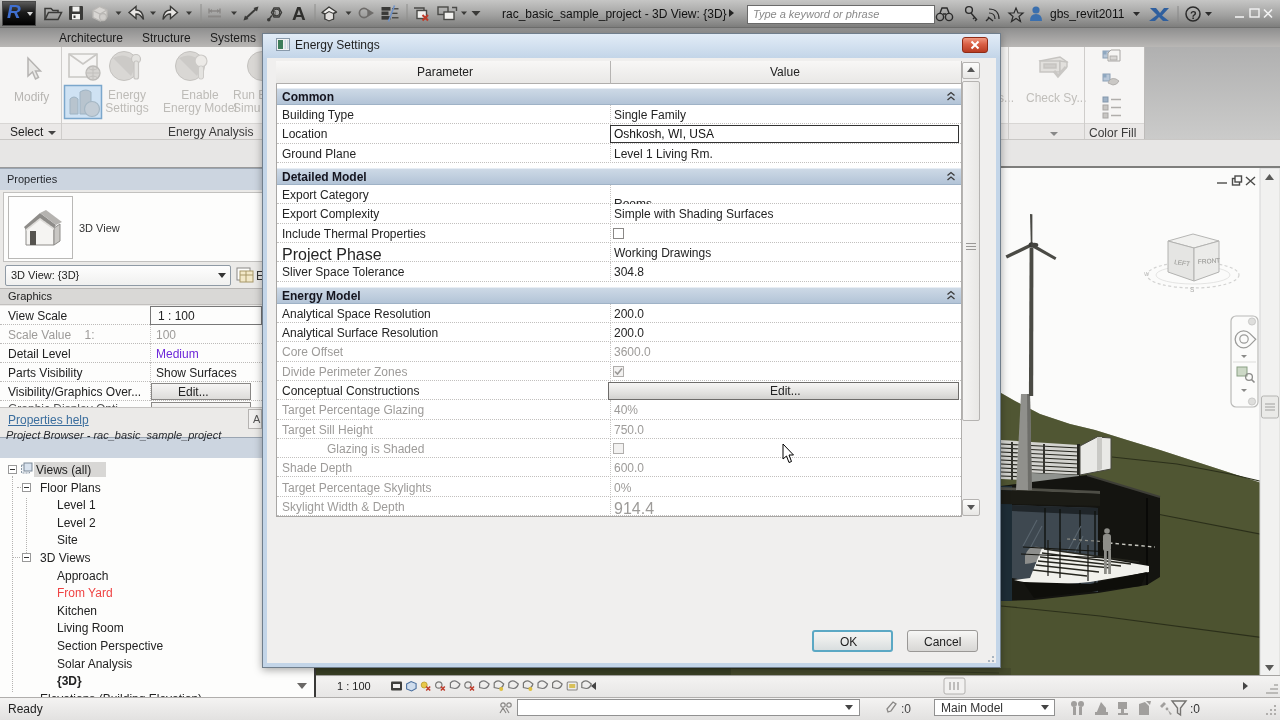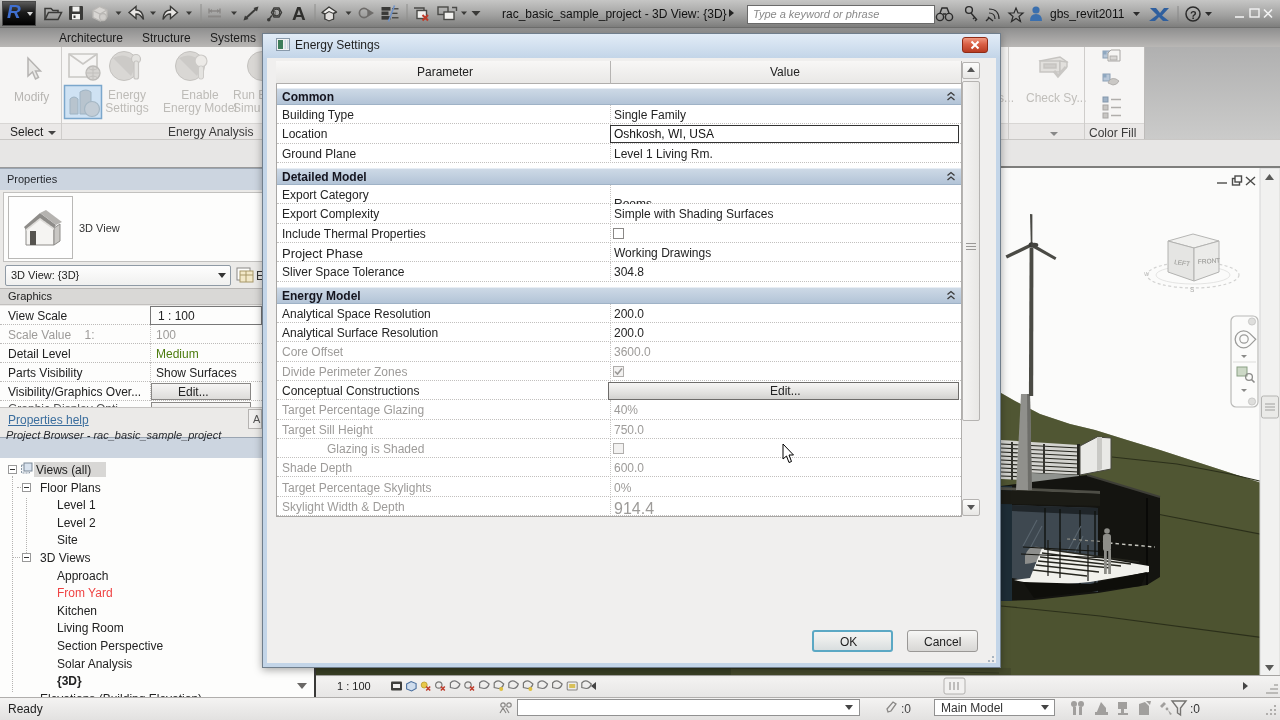--- a/index.html
+++ b/index.html
@@ -469,21 +469,21 @@
     <div class="abs txt" style="left:8px;top:309px;font-size:12px;color:#222;">View Scale</div>
     <div class="abs" style="left:150px;top:306px;width:112px;height:19px;background:#fdfdfc;border:1px solid #777;"></div>
     <div class="abs txt" style="left:158px;top:309px;font-size:12px;color:#222;">1 : 100</div>
     <div class="abs" style="left:0;top:325px;width:262px;height:19px;border-bottom:1px dotted #bdbbb9;background:#fdfdfc;"></div>
     <div class="abs" style="left:150px;top:325px;width:1px;height:19px;border-left:1px dotted #c5c3c1;"></div>
     <div class="abs txt" style="left:8px;top:328px;font-size:12px;color:#9d9b99;">Scale Value&nbsp;&nbsp;&nbsp;&nbsp;1:</div>
     <div class="abs txt" style="left:156px;top:328px;font-size:12px;color:#9d9b99;">100</div>
     <div class="abs" style="left:0;top:344px;width:262px;height:19px;border-bottom:1px dotted #bdbbb9;background:#fdfdfc;"></div>
     <div class="abs" style="left:150px;top:344px;width:1px;height:19px;border-left:1px dotted #c5c3c1;"></div>
     <div class="abs txt" style="left:8px;top:347px;font-size:12px;color:#222;">Detail Level</div>
-    <div class="abs txt" style="left:156px;top:347px;font-size:12px;color:#4d7c0f;">Medium</div>
+    <div class="abs txt" style="left:156px;top:347px;font-size:12px;color:#6d28d9;">Medium</div>
     <div class="abs" style="left:0;top:363px;width:262px;height:19px;border-bottom:1px dotted #bdbbb9;background:#fdfdfc;"></div>
     <div class="abs" style="left:150px;top:363px;width:1px;height:19px;border-left:1px dotted #c5c3c1;"></div>
     <div class="abs txt" style="left:8px;top:366px;font-size:12px;color:#222;">Parts Visibility</div>
     <div class="abs txt" style="left:156px;top:366px;font-size:12px;color:#222;">Show Surfaces</div>
     <div class="abs" style="left:0;top:382px;width:262px;height:19px;border-bottom:1px dotted #bdbbb9;background:#fdfdfc;"></div>
     <div class="abs" style="left:150px;top:382px;width:1px;height:19px;border-left:1px dotted #c5c3c1;"></div>
     <div class="abs txt" style="left:8px;top:385px;font-size:12px;color:#222;">Visibility/Graphics Over...</div>
     <div class="abs" style="left:151px;top:383px;width:100px;height:17px;background:linear-gradient(#f6f5f4,#dddcda);border:1px solid #898785;"></div>
     <div class="abs txt" style="left:178px;top:385px;font-size:12px;color:#222;">Edit...</div>
     <div class="abs" style="left:0;top:401px;width:262px;height:6px;background:#fdfdfc;overflow:hidden;">
@@ -653,21 +653,21 @@
     <div class="abs" style="left:277px;top:204.4px;width:684px;height:19.3px;border-bottom:1px dotted #c2c0be;background:#fff;"></div>
     <div class="abs" style="left:610px;top:204.4px;width:1px;height:19.3px;border-left:1px dotted #c8c6c4;"></div>
     <div class="abs txt" style="left:282px;top:207.4px;font-size:12px;color:#242424;">Export Complexity</div>
     <div class="abs txt" style="left:614px;top:207.4px;font-size:12px;color:#242424;">Simple with Shading Surfaces</div>
     <div class="abs" style="left:277px;top:223.70000000000002px;width:684px;height:19.3px;border-bottom:1px dotted #c2c0be;background:#fff;"></div>
     <div class="abs" style="left:610px;top:223.70000000000002px;width:1px;height:19.3px;border-left:1px dotted #c8c6c4;"></div>
     <div class="abs txt" style="left:282px;top:226.70000000000002px;font-size:12px;color:#242424;">Include Thermal Properties</div>
     <div class="abs" style="left:613px;top:227.70000000000002px;width:11px;height:11px;background:#fff;border:1px solid #8a8886;"></div>
     <div class="abs" style="left:277px;top:243.00000000000003px;width:684px;height:19.3px;border-bottom:1px dotted #c2c0be;background:#fff;"></div>
     <div class="abs" style="left:610px;top:243.00000000000003px;width:1px;height:19.3px;border-left:1px dotted #c8c6c4;"></div>
-    <div class="abs txt" style="left:282px;top:246.00000000000003px;font-size:13px;color:#242424;">Project Phase</div>
+    <div class="abs txt" style="left:282px;top:246.00000000000003px;font-size:16px;color:#242424;">Project Phase</div>
     <div class="abs txt" style="left:614px;top:246.00000000000003px;font-size:12px;color:#242424;">Working Drawings</div>
     <div class="abs" style="left:277px;top:262.3px;width:684px;height:19.3px;border-bottom:1px dotted #c2c0be;background:#fff;"></div>
     <div class="abs" style="left:610px;top:262.3px;width:1px;height:19.3px;border-left:1px dotted #c8c6c4;"></div>
     <div class="abs txt" style="left:282px;top:265.3px;font-size:12px;color:#242424;">Sliver Space Tolerance</div>
     <div class="abs txt" style="left:614px;top:265.3px;font-size:12px;color:#242424;">304.8</div>
     <div class="abs" style="left:277px;top:286.8px;width:684px;height:17px;background:linear-gradient(#cdd9e6,#b3c4d7);border-top:1px solid #e7edf4;border-bottom:1px solid #9fb2c6;"></div>
     <div class="abs txt" style="left:282px;top:288.8px;font-size:12px;font-weight:bold;color:#14141e;">Energy Model</div>
     <svg class="abs" style="left:946px;top:289.8px;" width="10" height="11" viewBox="0 0 10 11">
       <path d="M1.5 4.5 L5 1.5 L8.5 4.5 M1.5 9 L5 6 L8.5 9" stroke="#3a3a3a" stroke-width="1.3" fill="none"></path>
     </svg>

